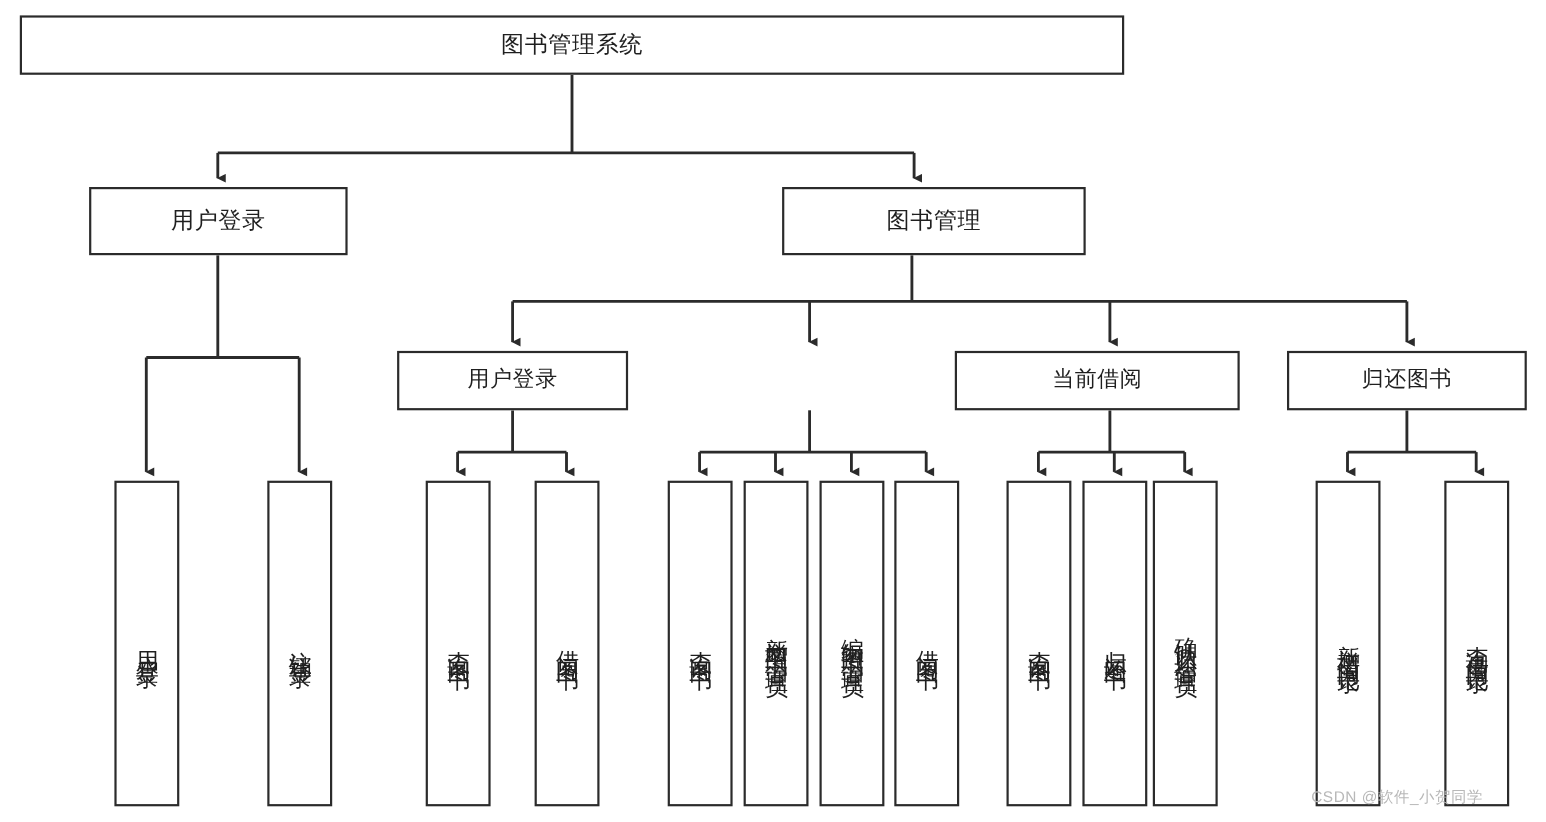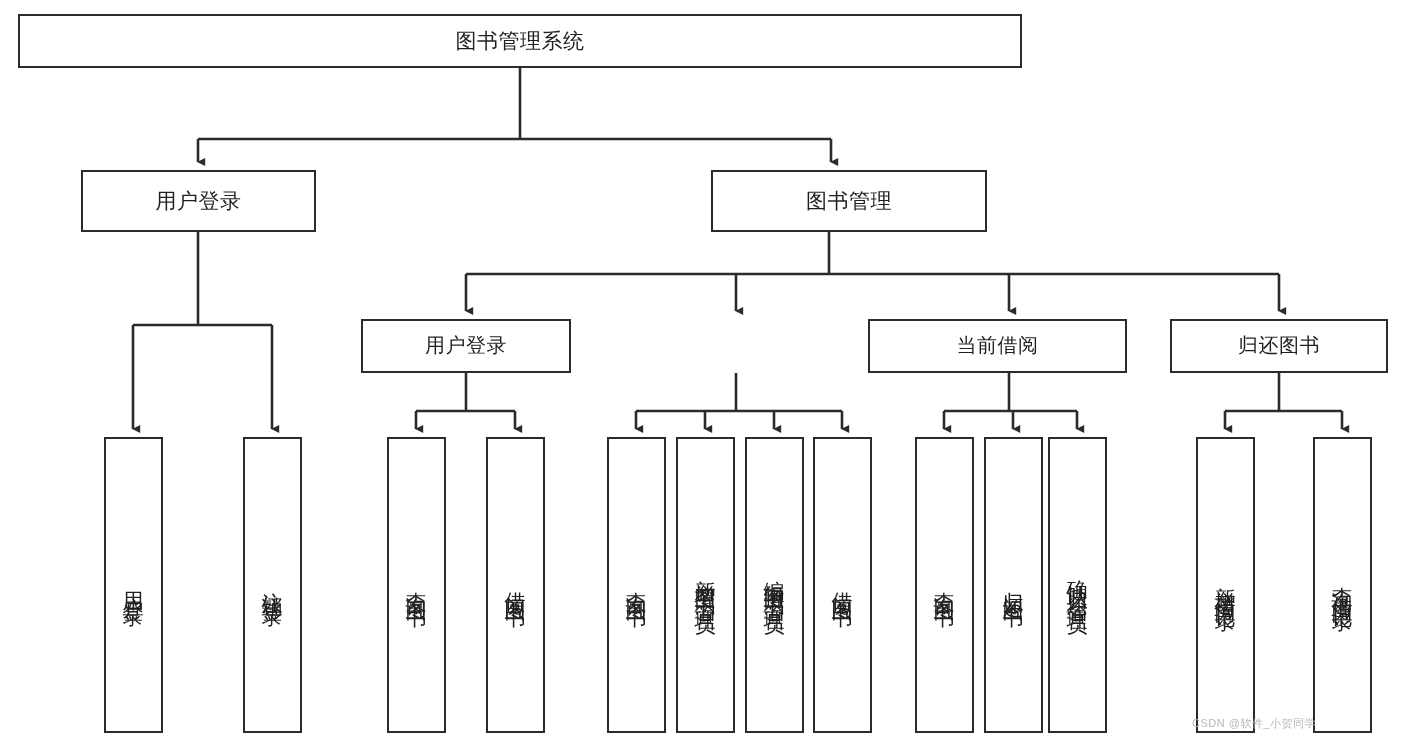--- a/index.html
+++ b/index.html
@@ -53,21 +53,21 @@
     writing-mode: vertical-rl;
     text-orientation: upright;
     font-size: 21px;
     letter-spacing: 5px;
     line-height: 1;
     white-space: nowrap;
     max-height: 270px;
   }
   .watermark {
     position: absolute;
-    font-size: 11px;
+    font-size: 14px;
     color: #b8b8b8;
     white-space: nowrap;
     z-index: 5;
     letter-spacing: 0.5px;
   }
 </style>
 </head>
 <body>
 
 <div id="canvas">

